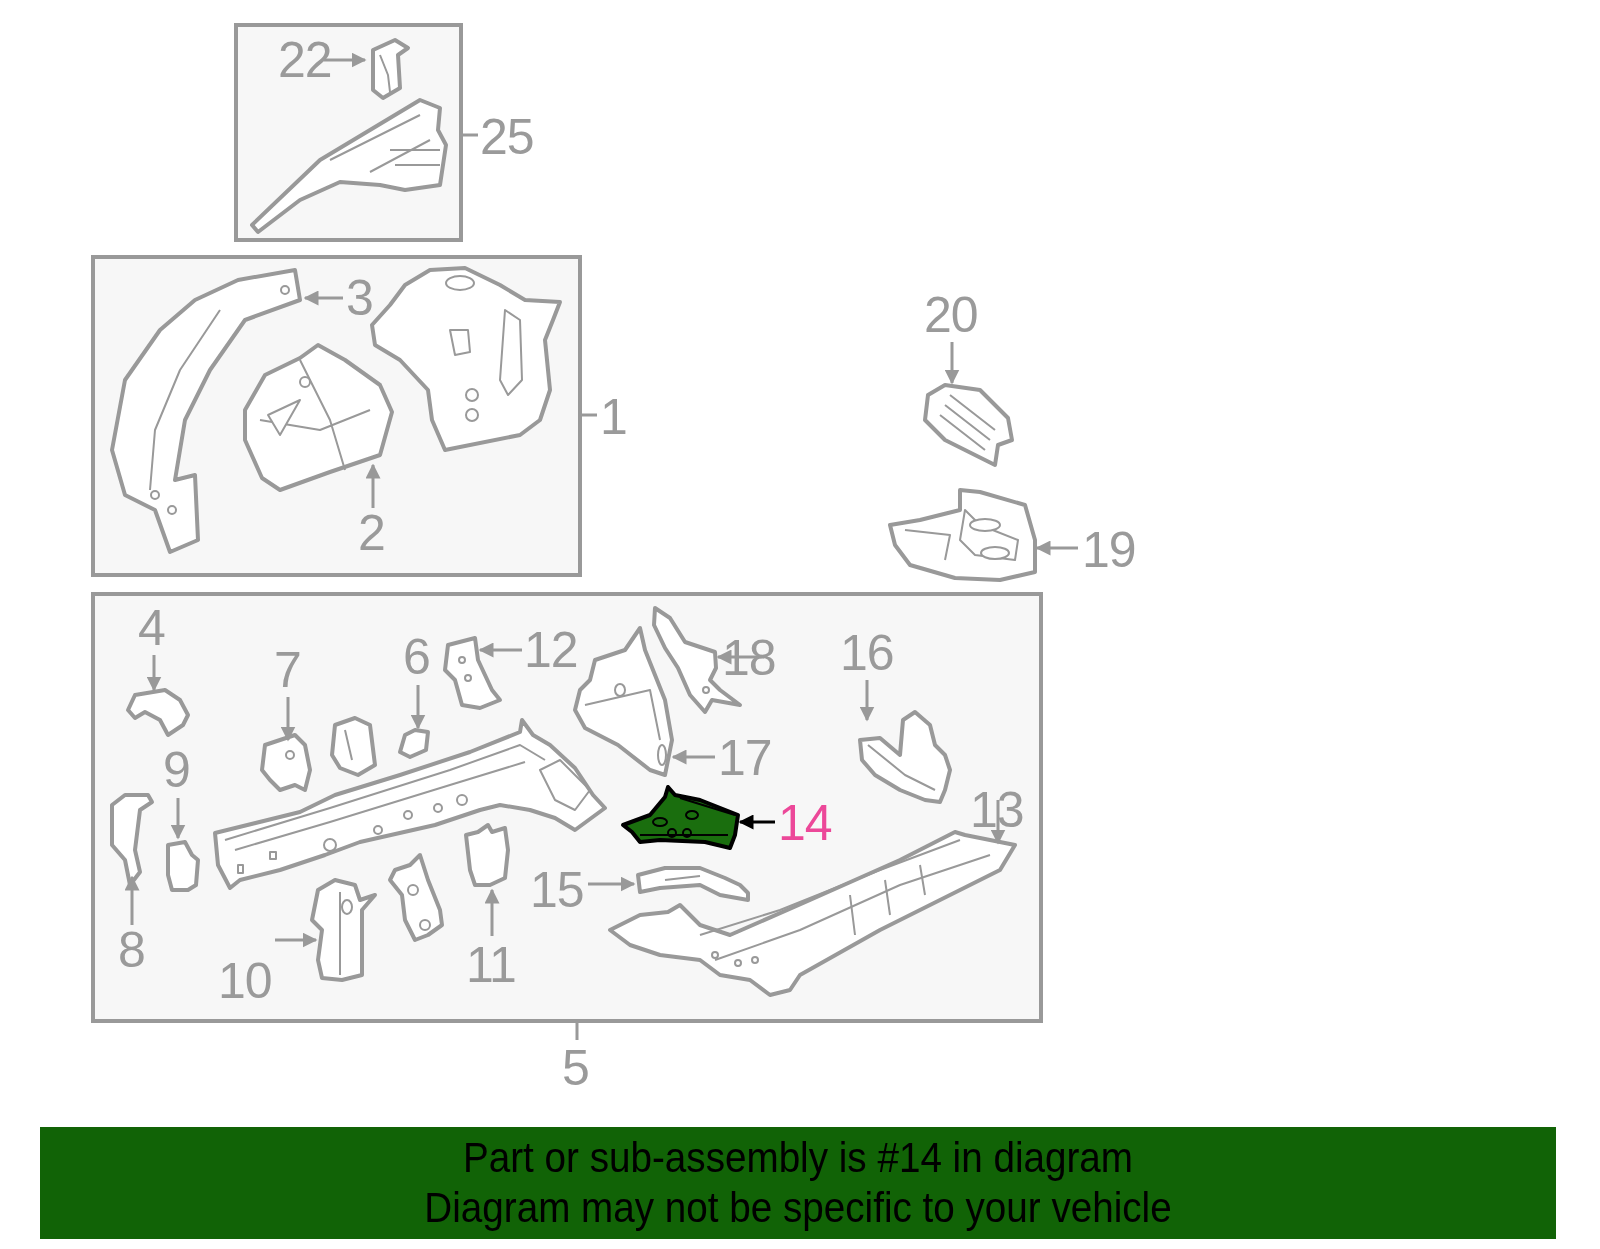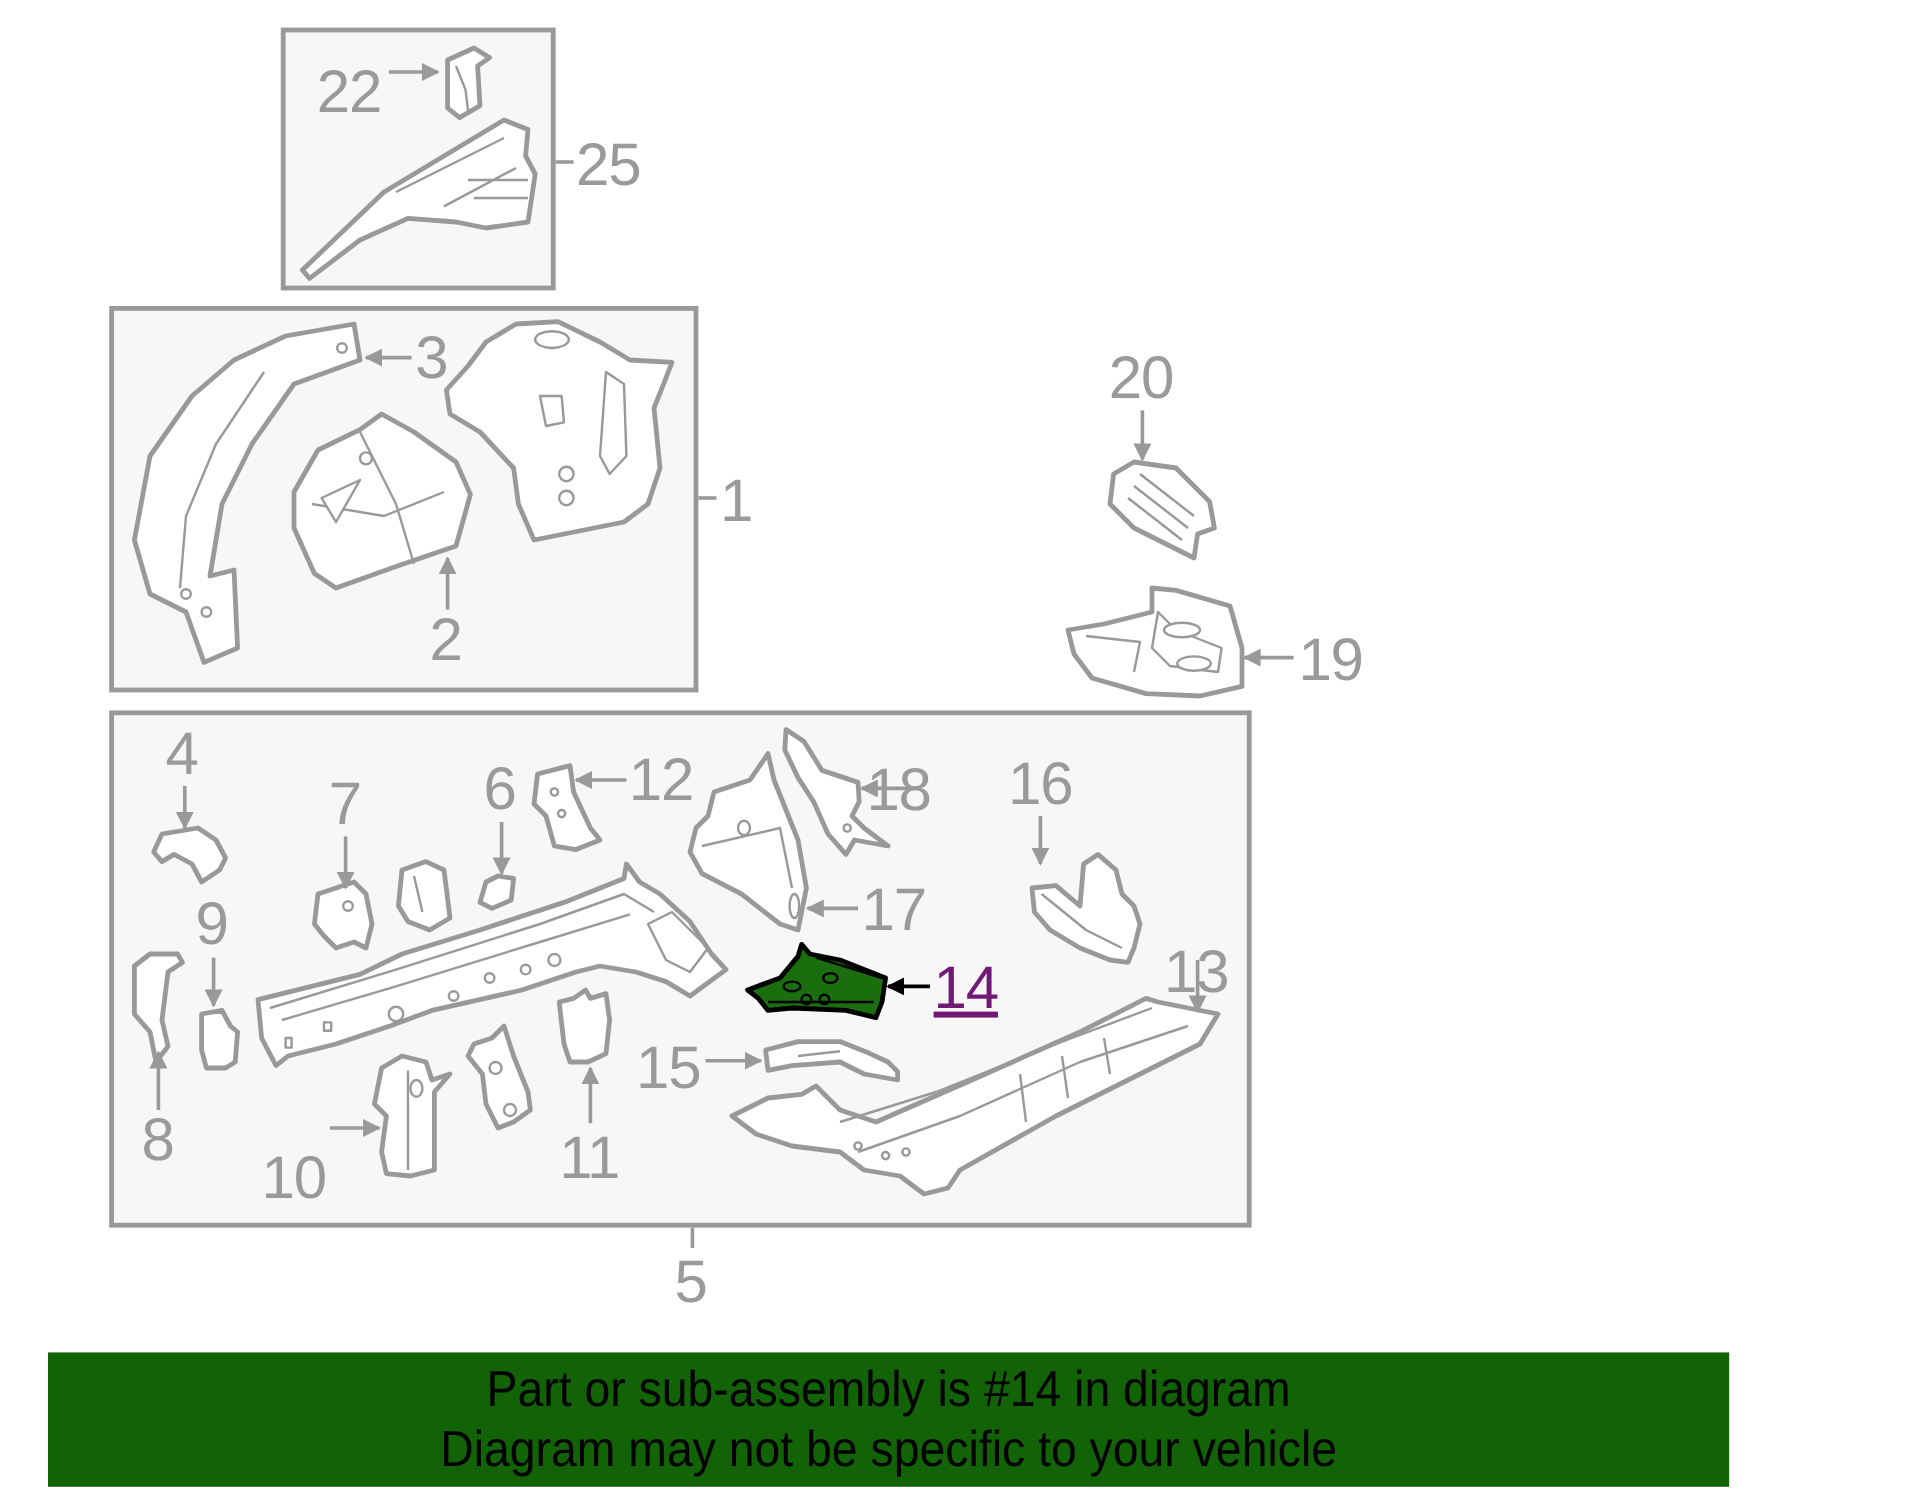--- a/index.html
+++ b/index.html
@@ -1,23 +1,23 @@
 <!DOCTYPE html>
 <html><head>
 <meta charset="utf-8">
 <style>
   html, body { margin: 0; padding: 0; background: #ffffff; }
   body { width: 1600px; height: 1249px; position: relative; overflow: hidden;
          font-family: "Liberation Sans", sans-serif; }
   .box { position: absolute; border: 4px solid #999999; background: #f7f7f7; box-sizing: border-box; }
   .label { position: absolute; color: #9a9a9a; font-family: "Liberation Sans", sans-serif;
            font-size: 50px; line-height: 1; letter-spacing: -1px; }
-  .label.hl { color: #701a75; text-decoration: underline; }
+  .label.hl { color: #ec4899; }
   svg.diagram { position: absolute; left: 0; top: 0; }
-  .banner { position: absolute; left: 40px; top: 1127px; width: 1401px; height: 112px;
+  .banner { position: absolute; left: 40px; top: 1127px; width: 1516px; height: 112px;
             background: #116306; color: #000; text-align: center;
             font-family: "Liberation Sans", sans-serif; font-size: 42px; line-height: 50px;
             padding-top: 6px; box-sizing: border-box; }
   .banner div { transform: scaleX(0.92); }
 </style>
 </head>
 <body>
 
 <div class="box" style="left:234px;top:23px;width:229px;height:219px;"></div>
 <div class="box" style="left:91px;top:255px;width:491px;height:322px;"></div>
@@ -204,21 +204,21 @@
     <line x1="132" y1="925" x2="132" y2="877" marker-end="url(#ah)"></line>
     <line x1="998" y1="800" x2="998" y2="843" marker-end="url(#ah)"></line>
     <line x1="588" y1="884" x2="634" y2="884" marker-end="url(#ah)"></line>
     <line x1="275" y1="940" x2="316" y2="940" marker-end="url(#ah)"></line>
     <line x1="492" y1="936" x2="492" y2="890" marker-end="url(#ah)"></line>
     <line x1="577" y1="1023" x2="577" y2="1040"></line>
   </g>
   <line x1="775" y1="822" x2="740" y2="822" stroke="#000" stroke-width="3" marker-end="url(#ahk)"></line>
 </svg>
 
-<span class="label" style="left:264px;top:35px;margin-top:16px;">22</span>
+<span class="label" style="left:278px;top:35px;">22</span>
 <span class="label" style="left:480px;top:112px;">25</span>
 <span class="label" style="left:346px;top:273px;">3</span>
 <span class="label" style="left:600px;top:392px;">1</span>
 <span class="label" style="left:358px;top:508px;">2</span>
 <span class="label" style="left:924px;top:290px;">20</span>
 <span class="label" style="left:1082px;top:525px;">19</span>
 <span class="label" style="left:138px;top:603px;">4</span>
 <span class="label" style="left:274px;top:645px;">7</span>
 <span class="label" style="left:403px;top:632px;">6</span>
 <span class="label" style="left:524px;top:625px;">12</span>

